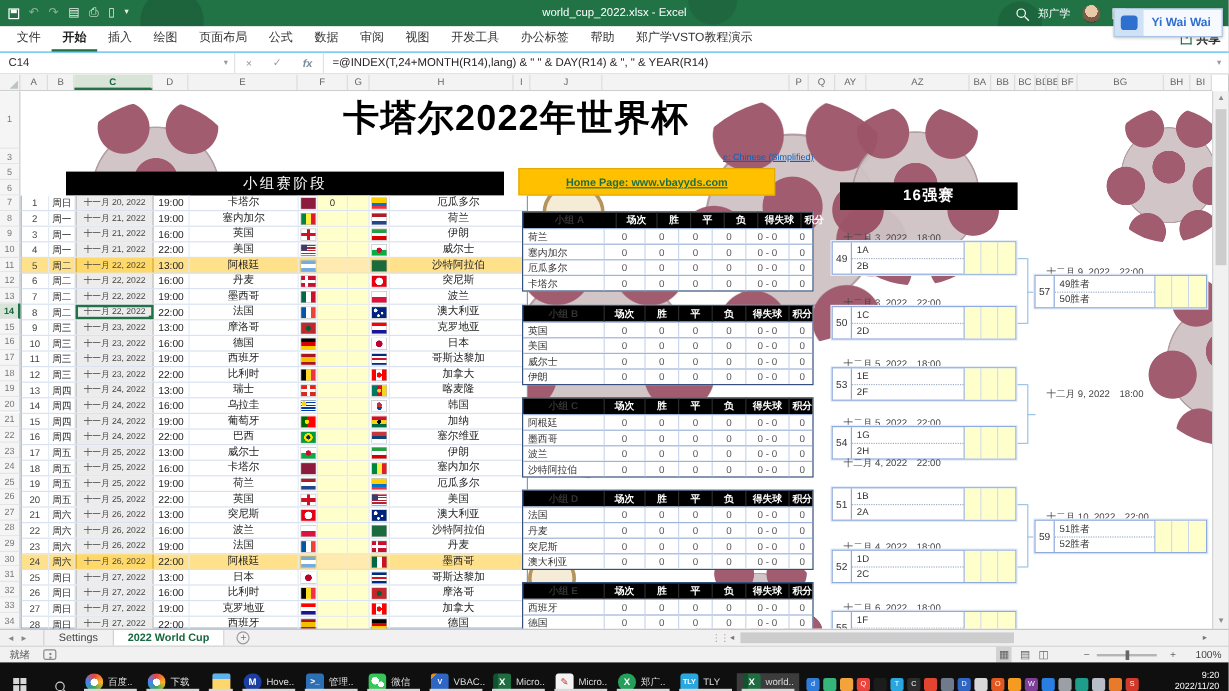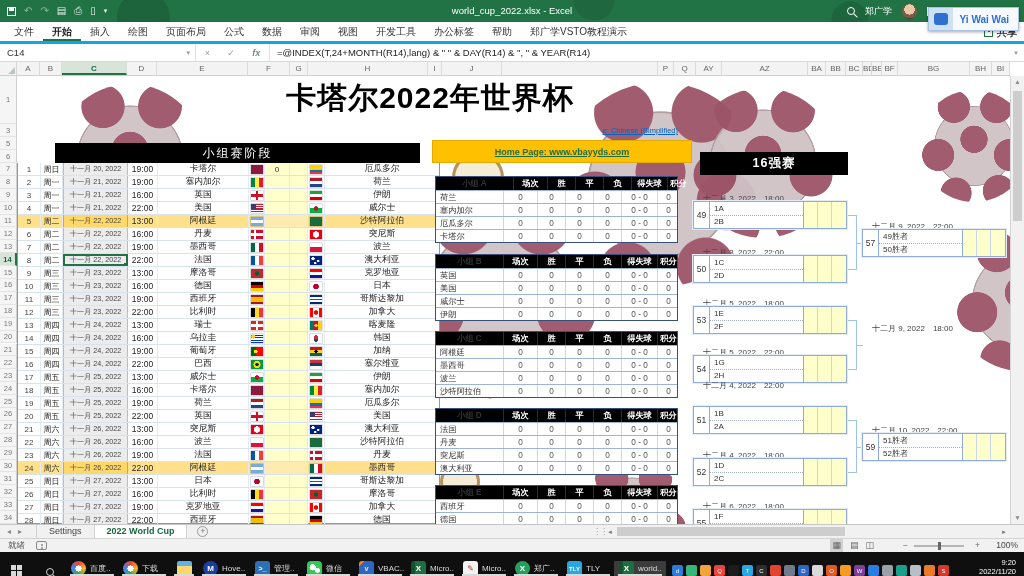--- a/index.html
+++ b/index.html
@@ -23,21 +23,21 @@
 .tb-user{font-size:9px;}
 .avatar{width:15px;height:15px;border-radius:50%;background:radial-gradient(circle at 50% 36%,#e8c9a8 0 42%,#7a5b4a 43% 72%,#44362f 73%);}
 .i-ribbon{width:11px;height:9px;border:1px solid #fff;position:relative;}
 .i-ribbon::after{content:"";position:absolute;left:0;right:0;top:0;height:3px;background:#fff;}
 .ime{position:absolute;right:5px;top:7px;height:24px;background:#f6fafe;border:1px solid #a9c3e0;box-shadow:0 1px 3px rgba(0,0,0,.35);display:flex;align-items:center;padding-right:9px;gap:7px;z-index:60;}
 .ime-ic{width:24px;height:22px;background:#cfe1f5;position:relative;}
 .ime-ic::after{content:"";position:absolute;inset:5px;background:#2f6fd0;border-radius:3px;}
 .ime-tx{font-size:10px;color:#2f6fd0;font-weight:bold;white-space:nowrap;}
 
 
-.rtabsrow{position:absolute;top:22px;left:0;right:0;height:22px;background:#fff;border-bottom:3px solid #0ea5e9;display:flex;align-items:stretch;padding-left:5px;}
+.rtabsrow{position:absolute;top:22px;left:0;right:0;height:22px;background:#fff;border-bottom:1px solid #0ea5e9;display:flex;align-items:stretch;padding-left:5px;}
 .rtab{padding:0 9px;font-size:10px;line-height:20px;color:#333;white-space:nowrap;}
 .rtab.active{font-weight:bold;color:#1e1e1e;border-bottom:2px solid #217346;}
 .share{position:absolute;right:7px;top:22px;height:22px;display:flex;align-items:center;gap:4px;font-size:10px;color:#333;font-weight:bold;z-index:5;}
 .i-share{width:9px;height:8px;border:1px solid #217346;border-top:none;position:relative;}
 .i-share::after{content:"";position:absolute;left:3px;top:-4px;width:1.5px;height:7px;background:#217346;}
 
 
 .fbar{position:absolute;top:44px;left:0;right:0;height:18px;background:#f5f5f5;border-bottom:1px solid #d9d9d9;display:flex;align-items:stretch;}
 .namebox{width:196px;background:#fff;border-right:1px solid #e2e2e2;font-size:9.5px;color:#333;line-height:17px;padding-left:7px;position:relative;}
 .namebox .dd{position:absolute;right:5px;top:0;font-size:7px;color:#999;line-height:17px;}
@@ -61,21 +61,21 @@
  radial-gradient(circle at 82% 58%,#9c5468 0 14%,transparent 14.5%),
  radial-gradient(circle at 32% 15%,#9c5468 0 13%,transparent 13.5%),
  radial-gradient(circle at 70% 15%,#9c5468 0 13%,transparent 13.5%),
  radial-gradient(circle at 34% 92%,#9c5468 0 12%,transparent 12.5%),
  radial-gradient(circle at 72% 90%,#9c5468 0 12%,transparent 12.5%),
  radial-gradient(circle at 50% 50%,#cfc2c6 0 49%,#ae99a0 49.5% 50.2%,transparent 50.8%);}
 .emblem{position:absolute;border-radius:50%;background:#f5ecd8;border:3px solid #b5935a;z-index:0;}
 .sheet-title{position:absolute;left:130px;top:2px;width:600px;text-align:center;font-size:30px;font-weight:bold;color:#000;z-index:2;letter-spacing:1px;}
 .lang-link{position:absolute;left:555px;top:50px;width:123px;text-align:right;font-size:7.5px;color:#0563c1;text-decoration:underline;z-index:2;}
 .stage-banner{position:absolute;left:55px;top:67px;width:365px;height:20px;background:#000;color:#fff;font-size:12px;text-align:center;line-height:20px;z-index:2;letter-spacing:2px;}
-.home-banner{position:absolute;left:432px;top:64px;width:260px;height:23px;background:#ffc000;display:flex;align-items:center;justify-content:center;z-index:2;border:1px solid #e3aa00;}
+.home-banner{position:absolute;left:432px;top:64px;width:214px;height:23px;background:#ffc000;display:flex;align-items:center;justify-content:center;z-index:2;border:1px solid #e3aa00;}
 .home-banner span{font-size:9px;color:#1f6e43;font-weight:bold;text-decoration:underline;}
 .rbanner{position:absolute;top:76px;height:23px;background:#000;color:#fff;font-size:12.5px;font-weight:bold;text-align:center;line-height:23px;z-index:2;letter-spacing:1px;}
 
 .gut{position:absolute;left:0;width:17px;background:#f5f5f5;border-right:1px solid #cfcfcf;border-bottom:1px solid #e4e4e4;font-size:7.5px;color:#777;display:flex;align-items:center;justify-content:center;z-index:3;}
 .gut.selr{background:#d9e4d9;color:#17663d;font-weight:bold;border-right:2px solid #217346;}
 
 
 .vstable{position:absolute;left:17px;top:87px;width:423px;height:361px;z-index:2;background:#fff;display:flex;flex-direction:column;border:1px solid #7f9db9;border-top:none;}
 .vrow{flex:1;display:flex;border-bottom:1px solid #d9e2f1;}
 .vrow:last-child{border-bottom:none;}

